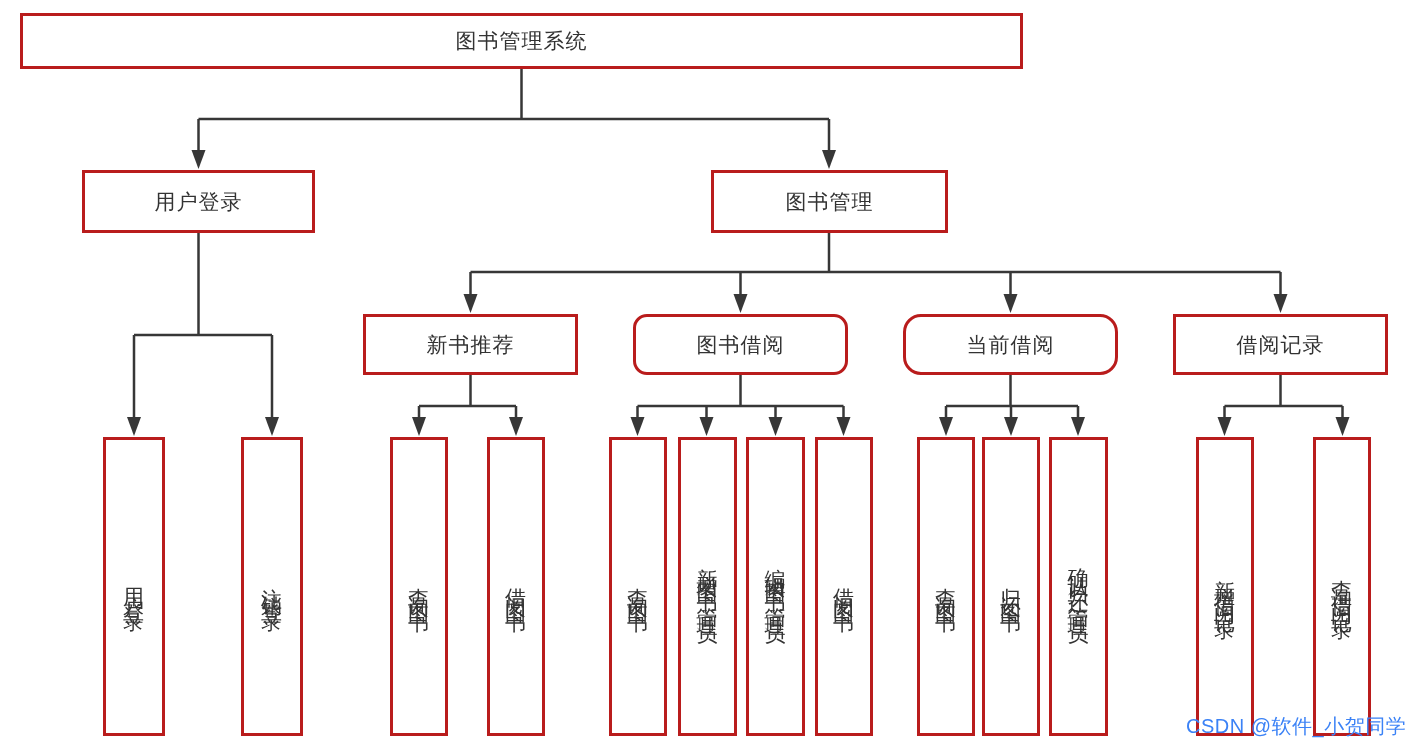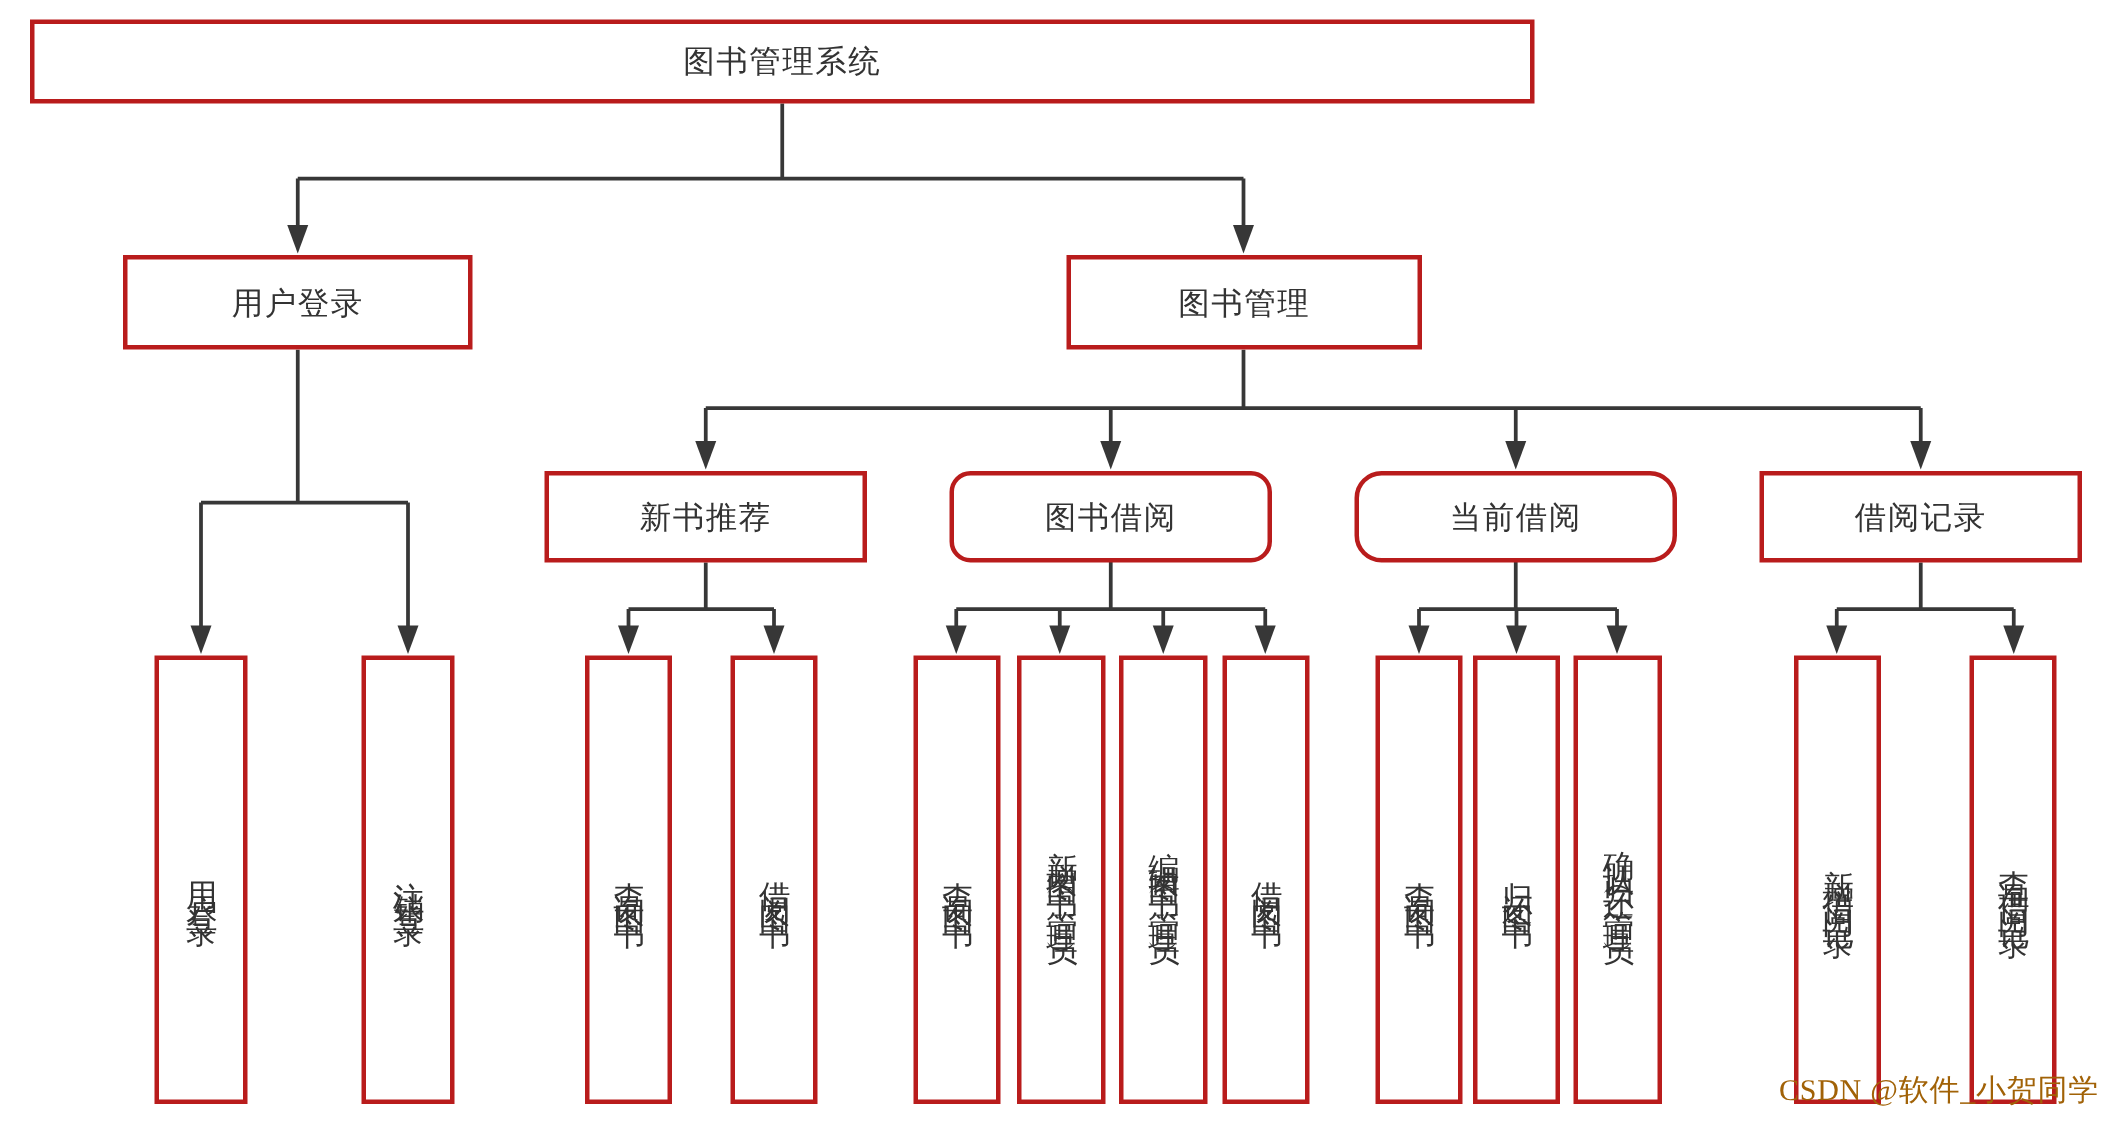--- a/index.html
+++ b/index.html
@@ -46,25 +46,24 @@
     letter-spacing: 8px;
     line-height: 1;
     white-space: nowrap;
   }
   .watermark {
     position: absolute;
     left: 1186px;
     top: 713px;
     width: 212px;
     font-size: 20px;
-    color: #a16207;
+    color: #3b82f6;
     letter-spacing: 0.5px;
     white-space: nowrap;
     text-align: center;
-    font-family: Liberation Serif, serif;
   }
 </style>
 </head>
 <body>
 
 <div class="canvas">
 
   <svg class="connectors" width="1405" height="747" viewBox="0 0 1405 747" xmlns="http://www.w3.org/2000/svg">
     <g stroke="#373737" stroke-width="2.5" fill="none">
 

